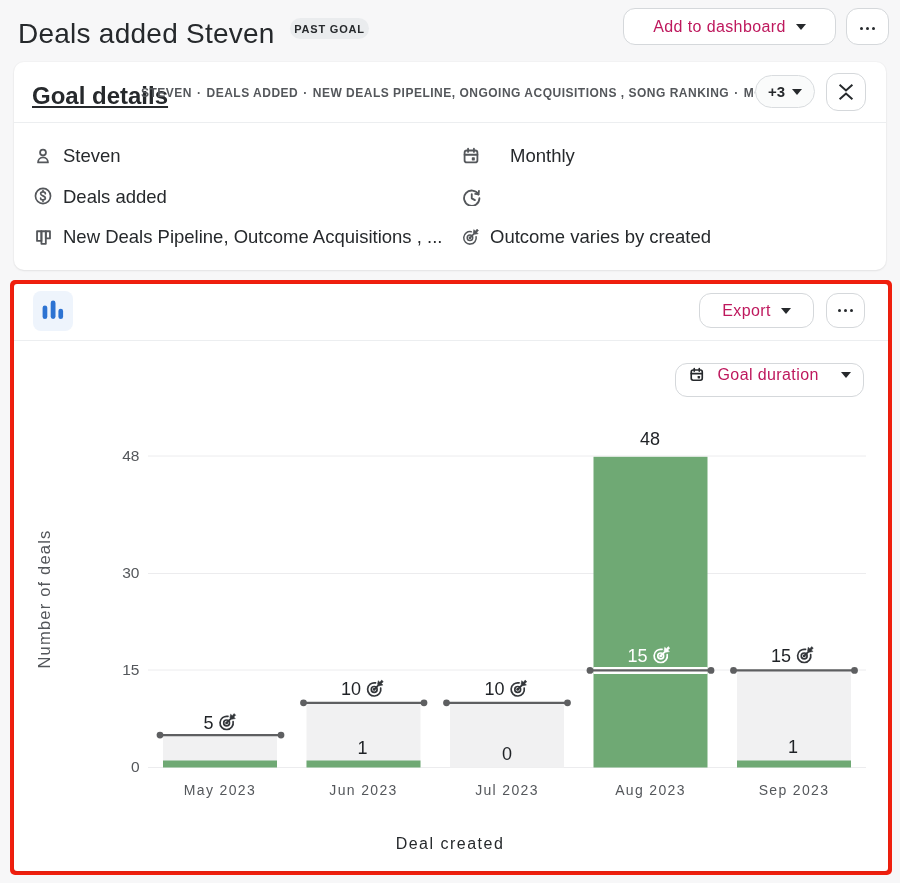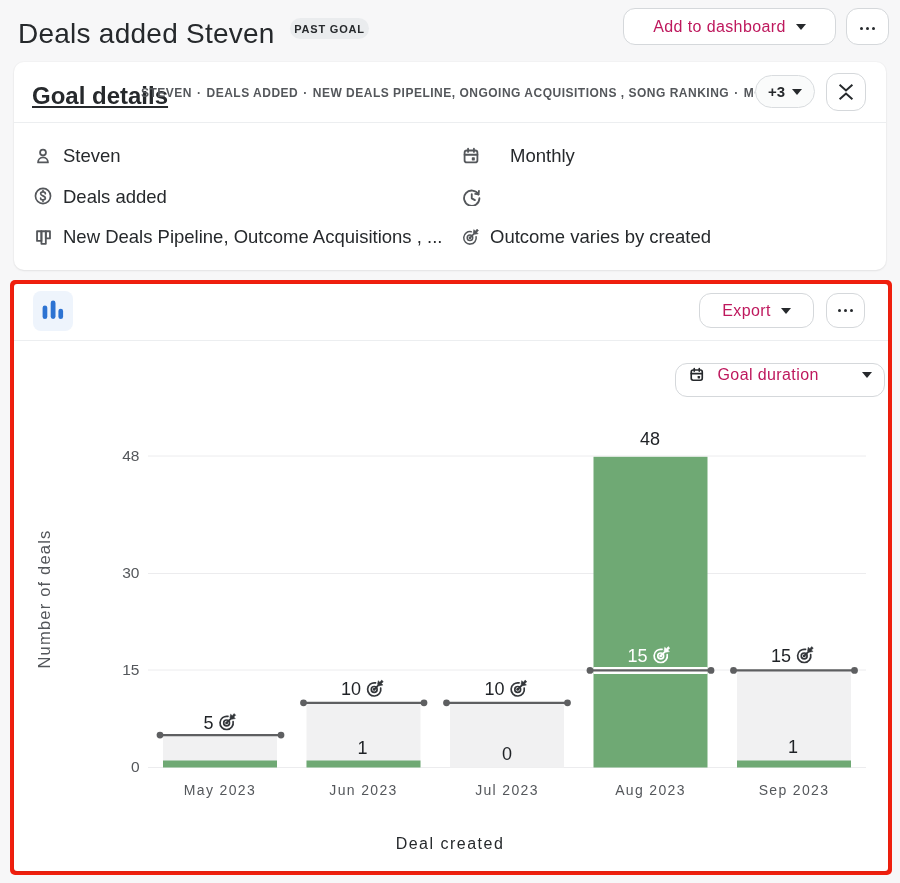--- a/index.html
+++ b/index.html
@@ -100,21 +100,21 @@
   <div class="btn" style="left:685px; top:9px; width:115px; height:35px; gap:10px;">Export <span class="caret"></span></div>
   <div class="btn" style="left:812px; top:9px; width:39px; height:35px;">
       <span class="dots">
         <i></i>
         <i></i>
         <i></i>
       </span>
     </div>
   <div class="abs" style="left:0; top:56px; width:100%; height:1px; background:#eceef0;"></div>
 
-  <div class="btn" style="left:661px; top:79px; width:210px; height:34px; font-size:16px; justify-content:flex-end; padding:0 12px 11px 13px;">
+  <div class="btn" style="left:661px; top:79px; width:189px; height:34px; font-size:16px; justify-content:flex-end; padding:0 12px 11px 13px;">
     <svg width="15.5" height="15.5" viewBox="0 0 16 16" fill="none" stroke="#26292c" stroke-width="1.7" stroke-linecap="round" stroke-linejoin="round">
       <rect x="2.3" y="3.1" width="11.4" height="10.6" rx="2"></rect>
         <path d="M5.4 1.5 v2.9 M10.6 1.5 v2.9 M2.3 6.9 h11.4"></path>
       <rect x="8.9" y="9.4" width="2.5" height="2.5" rx=".5" fill="#26292c" stroke="none"></rect>
     </svg>
     <span style="margin-left:13px;">Goal duration</span> 
       <span class="caret" style="margin-left:auto;"></span>
   </div>
 
   <svg class="abs" style="left:0; top:60px;" width="872" height="527" viewBox="14 344 872 527" font-family="Liberation Sans, sans-serif">

